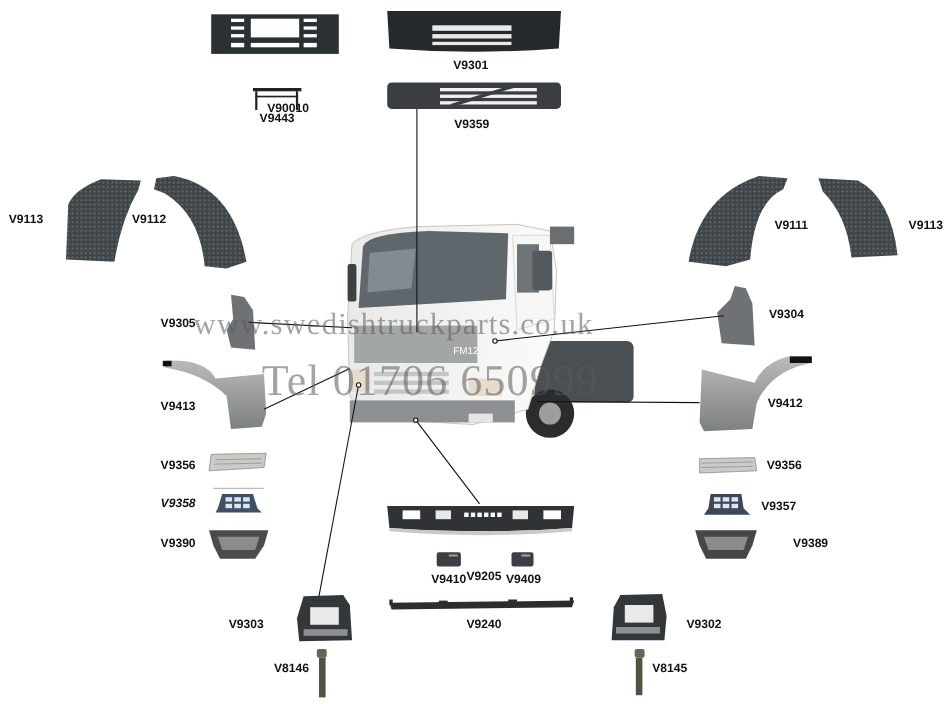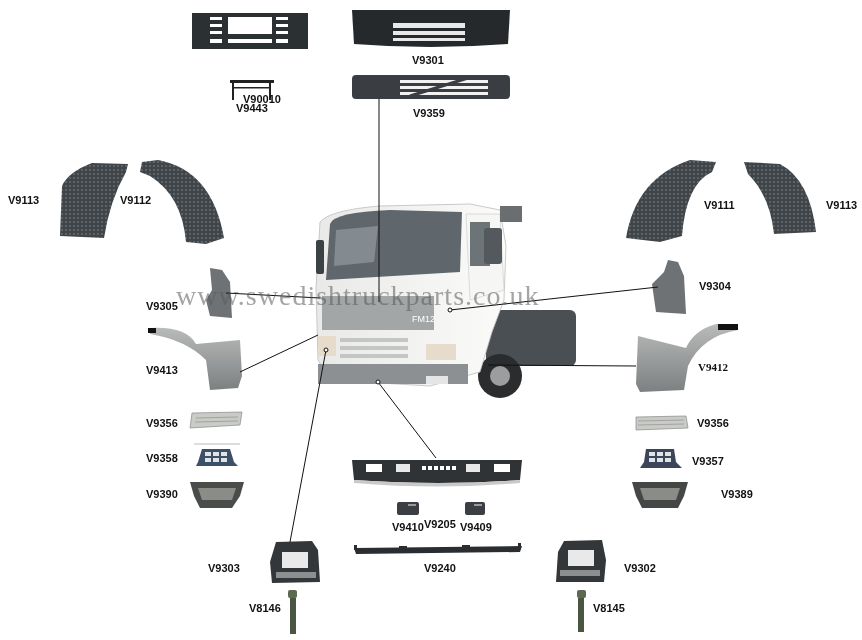--- a/index.html
+++ b/index.html
@@ -236,38 +236,39 @@
   <span class="label" style="left:243px;top:53px;margin-top:40px;">V90010</span>
   <span class="label" style="left:412px;top:54px;">V9301</span>
   <span class="label" style="left:236px;top:102px;">V9443</span>
   <span class="label" style="left:413px;top:107px;">V9359</span>
 
   <span class="label" style="left:8px;top:194px;">V9113</span>
   <span class="label" style="left:120px;top:194px;text-align:center;">V9112</span>
   <span class="label" style="left:704px;top:199px;">V9111</span>
   <span class="label" style="left:826px;top:199px;">V9113</span>
 
-  <span class="label" style="left:146px;top:300px;">V9305</span>
+  <span class="label" style="left:146px;top:288px;">V9305</span>
   <span class="label" style="left:699px;top:280px;">V9304</span>
   <span class="label" style="left:146px;top:364px;">V9413</span>
-  <span class="label" style="left:698px;top:361px;font-family:Liberation Serif, serif;">V9412</span>
+  <span class="label" style="left:698px;top:361px;">V9412</span>
 
   <span class="label" style="left:146px;top:417px;">V9356</span>
-  <span class="label" style="left:146px;top:452px;">V9358</span>
+  <span class="label" style="left:146px;top:452px;font-style:italic;">V9358</span>
   <span class="label" style="left:146px;top:488px;text-align:center;">V9390</span>
 
   <span class="label" style="left:697px;top:417px;">V9356</span>
   <span class="label" style="left:692px;top:455px;">V9357</span>
   <span class="label" style="left:697px;top:488px;margin-left:24px;">V9389</span>
 
   <span class="label" style="left:424px;top:487px;margin-top:31px;">V9205</span>
   <span class="label" style="left:392px;top:521px;">V9410</span>
   <span class="label" style="left:460px;top:521px;">V9409</span>
   <span class="label" style="left:424px;top:562px;">V9240</span>
 
   <span class="label" style="left:208px;top:562px;">V9303</span>
   <span class="label" style="left:624px;top:562px;text-align:right;">V9302</span>
   <span class="label" style="left:249px;top:602px;">V8146</span>
   <span class="label" style="left:593px;top:602px;">V8145</span>
 
   <div class="watermark" style="left:176px;top:280px;font-size:28px;letter-spacing:1px;">www.swedishtruckparts.co.uk</div>
+  <div class="watermark" style="left:238px;top:322px;font-size:40px;letter-spacing:1px;">Tel 01706 650999</div>
 
 </div>
 
 </body></html>

